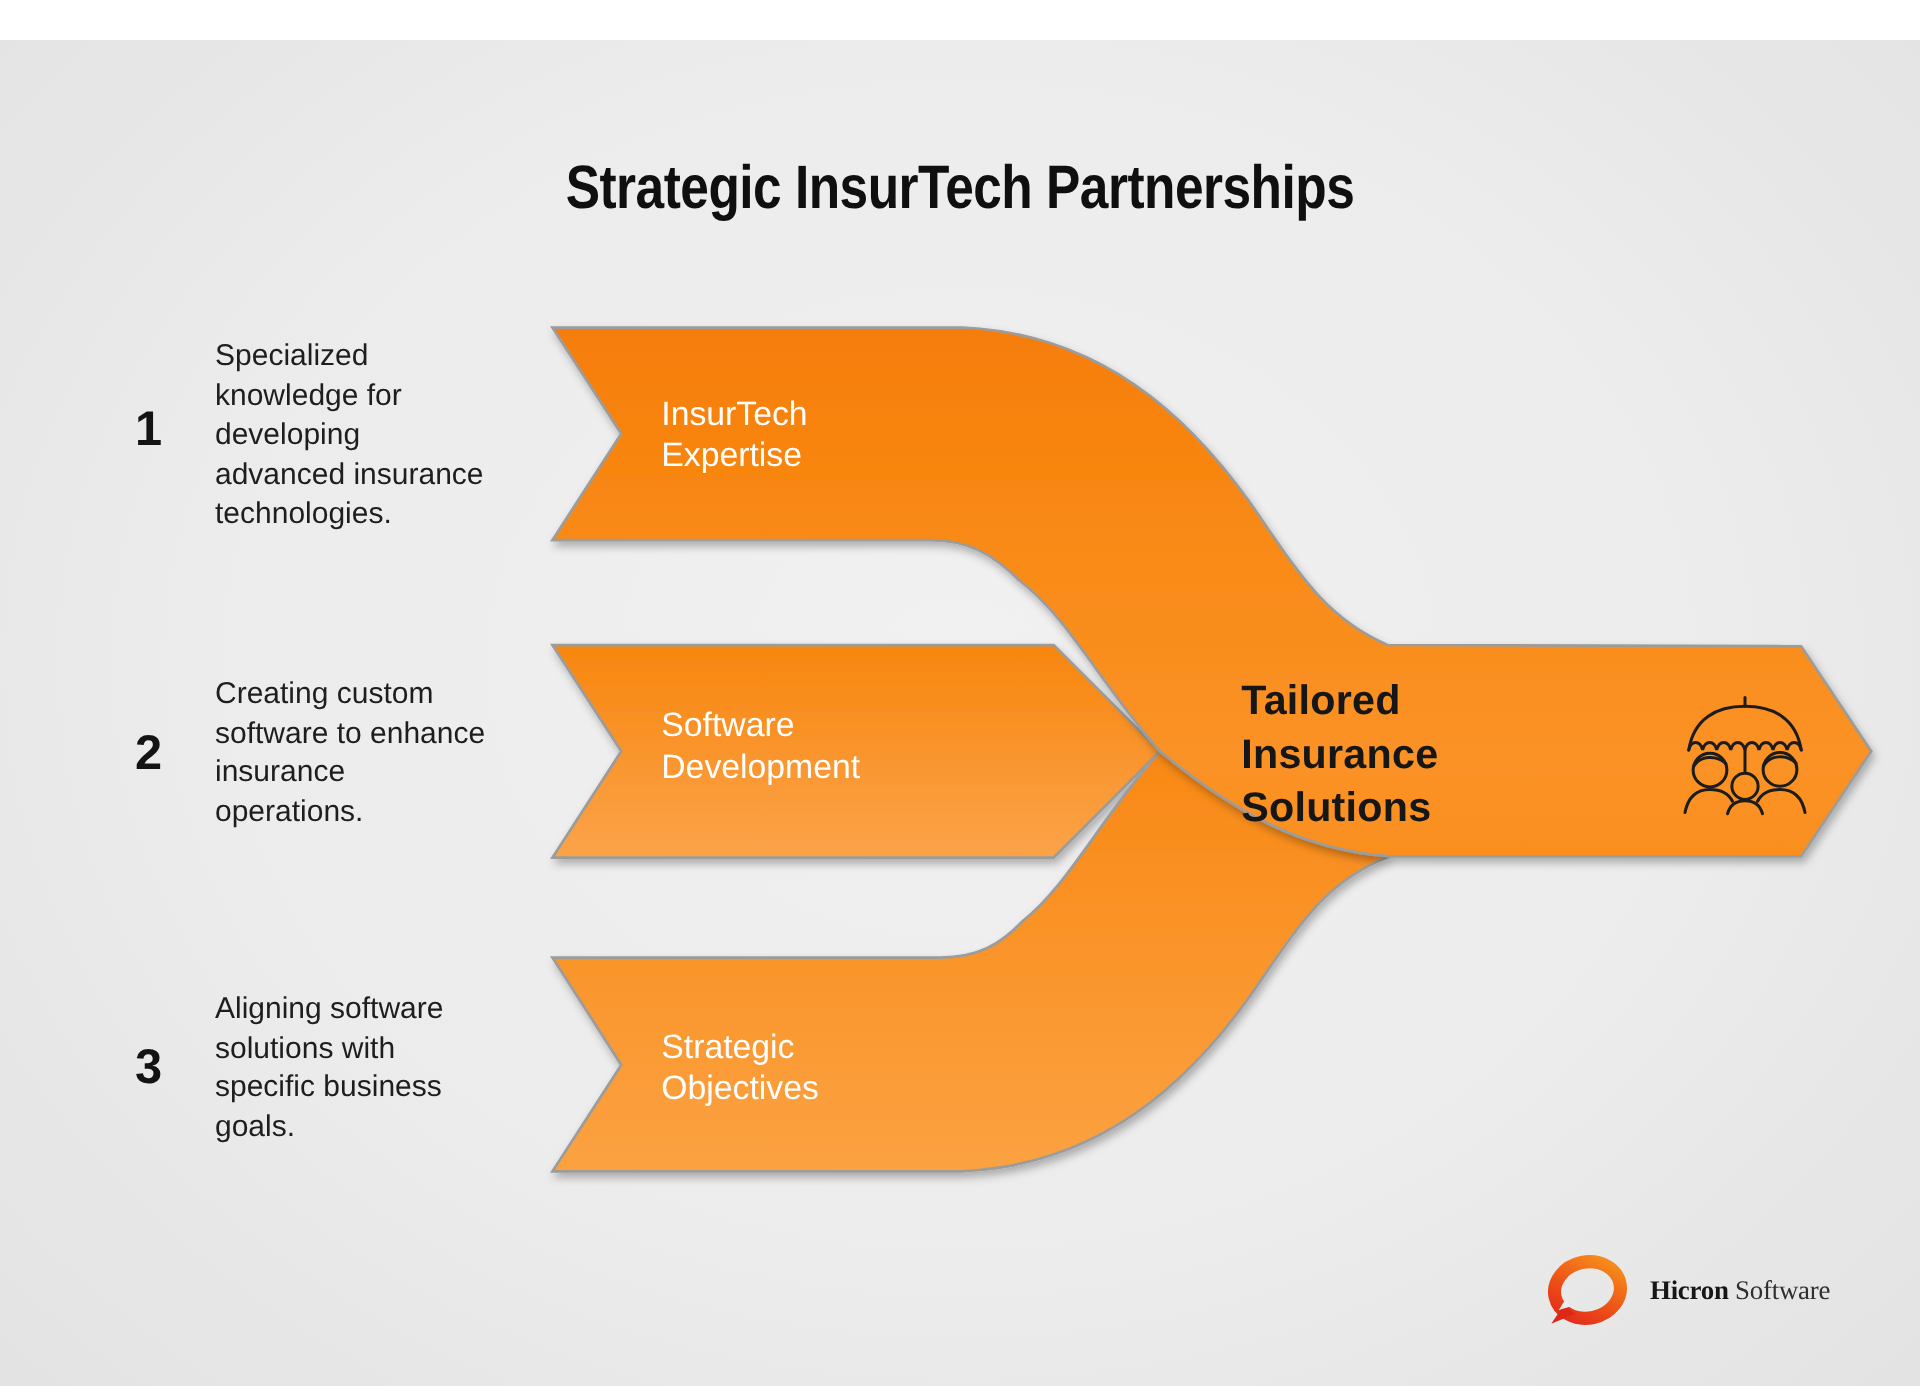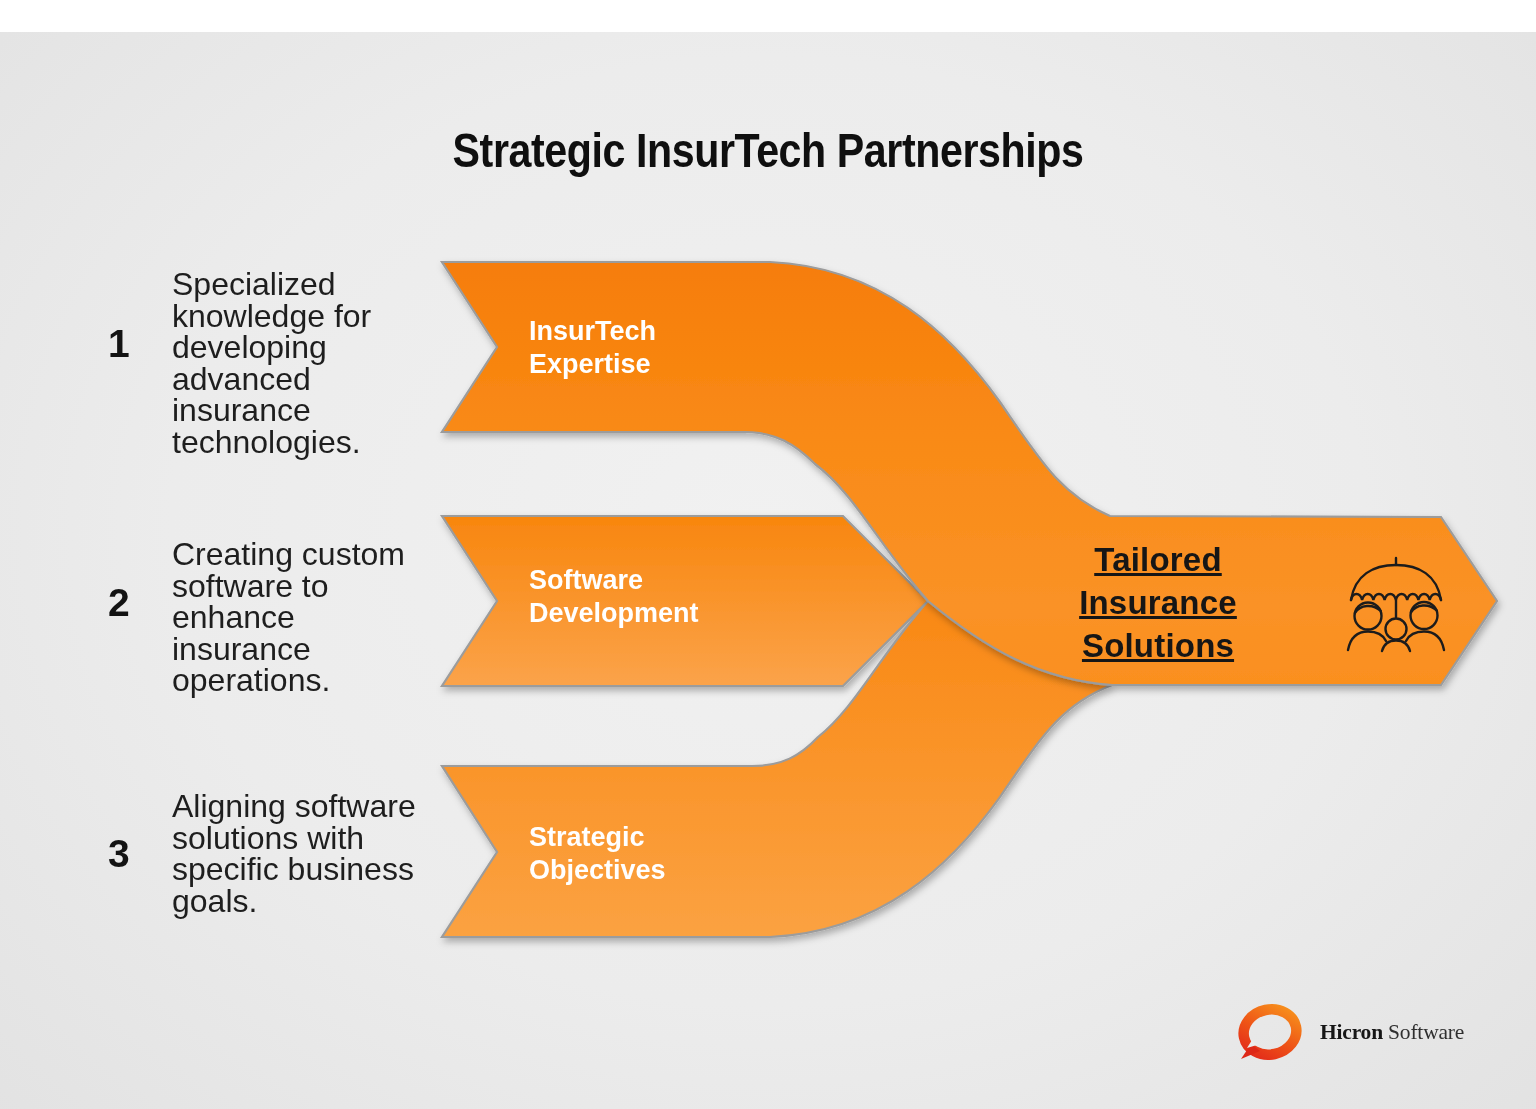--- a/index.html
+++ b/index.html
@@ -12,33 +12,32 @@
   .stage svg.diagram{position:absolute;left:0;top:0;}
   .title{
     position:absolute;left:0;top:90px;width:100%;text-align:center;
     font-size:49px;font-weight:bold;color:#0f0f0f;letter-spacing:-0.5px;
     transform:scaleX(0.84);
   }
   .num{position:absolute;left:108px;font-size:39px;line-height:39px;font-weight:bold;color:#131313;}
   .num1{top:292px;} .num2{top:551px;} .num3{top:802px;}
   .desc{
     position:absolute;left:172px;width:260px;
-    font-size:32px;line-height:31.5px;color:#1e1e1e;white-space:pre-line;
+    font-size:24px;line-height:31.5px;color:#1e1e1e;white-space:pre-line;
   }
   .desc1{top:237px;} .desc2{top:507px;} .desc3{top:759px;}
   .bandlabel{
-    position:absolute;left:529px;font-size:27px;line-height:33px;font-weight:bold;
+    position:absolute;left:529px;font-size:27px;line-height:33px;font-weight:normal;
     color:#ffffff;white-space:pre-line;
   }
   .bl1{top:283px;} .bl2{top:532px;} .bl3{top:789px;}
   .result-label{
-    position:absolute;right:213px;top:506px;width:330px;text-align:center;
+    position:absolute;right:213px;top:506px;width:330px;text-align:left;
     font-size:33px;line-height:43px;font-weight:bold;color:#161616;white-space:pre-line;
     letter-spacing:0.2px;
-    text-decoration:underline;
   }
   .brand{
     position:absolute;left:1320px;top:988px;font-size:21.5px;line-height:24px;color:#1b1b1b;
     letter-spacing:-0.2px;
     font-family:Liberation Serif, serif;
   }
   .brand .bold{font-weight:bold;color:#161616;}
   .brand .light{font-weight:normal;color:#2f2f2f;}
 </style>
 </head>

